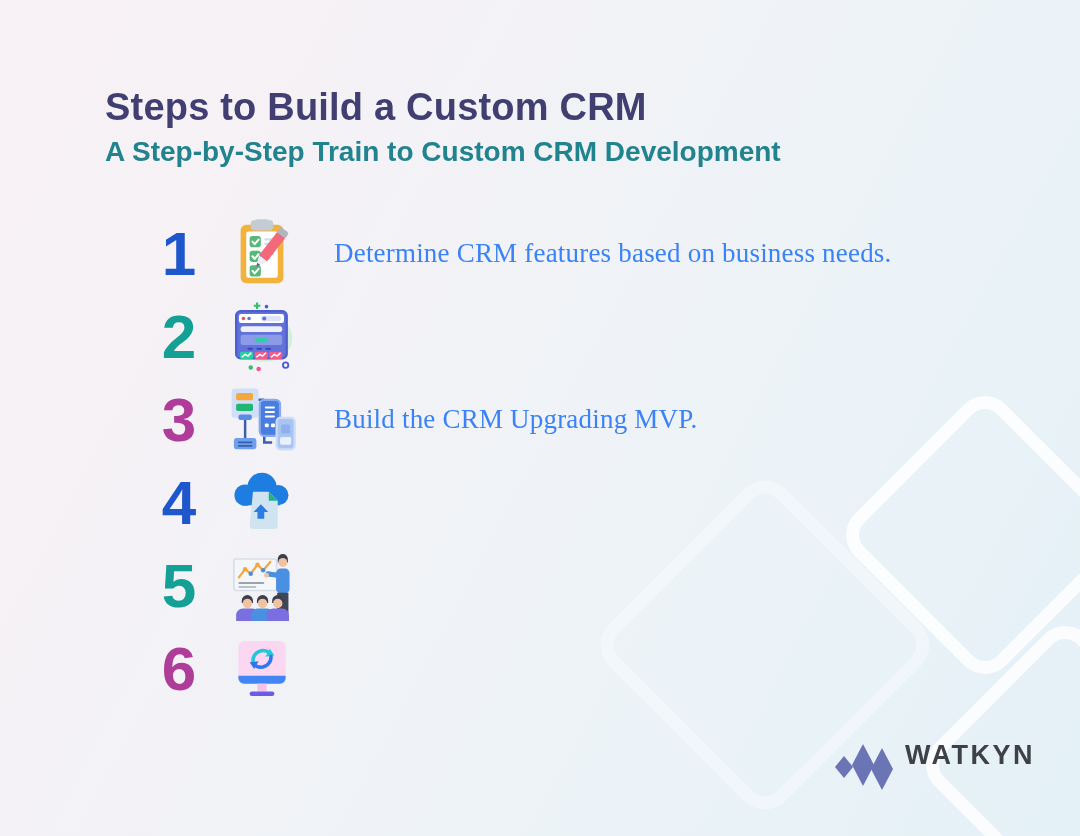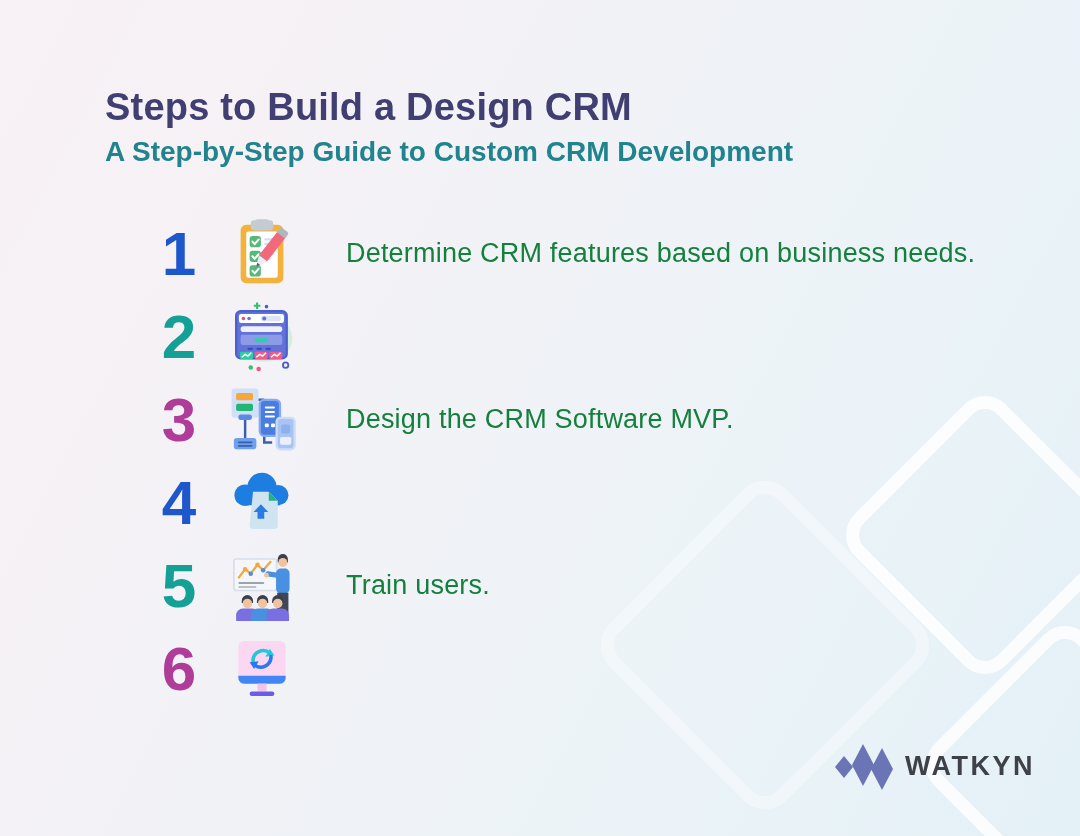--- a/index.html
+++ b/index.html
@@ -16,36 +16,36 @@
 
   .header { position:absolute; left:105px; top:86px; }
   .title { font-size:38px; font-weight:800; color:#413f72; letter-spacing:0.2px; }
   .subtitle { font-size:28px; font-weight:700; color:#20838d; margin-top:7px; }
 
   .steps { position:absolute; left:148px; top:212px; display:flex; flex-direction:column; }
   .step { display:flex; align-items:center; height:83px; }
   .step-number { width:62px; text-align:center; font-size:62px; line-height:1; font-weight:800; }
   .step-icon { width:72px; height:72px; margin-left:16px; flex:0 0 auto; }
   .step-icon svg { width:72px; height:72px; display:block; }
-  .step-text { margin-left:48px; font-size:27px; color:#15803d; letter-spacing:0.2px; }
-
-  .brand { position:absolute; left:833px; top:740px; display:flex; align-items:center; }
+  .step-text { margin-left:36px; font-size:27px; color:#3b82f6; letter-spacing:0.2px;font-family:Liberation Serif, serif; }
+
+  .brand { position:absolute; left:833px; top:740px; display:flex; align-items:flex-start; }
   .brand-mark { width:62px; height:52px; }
   .brand-name { font-size:27px; font-weight:800; color:#3e4147; letter-spacing:2.5px; margin-left:10px; }
 </style>
 </head>
 <body>
 
 <div class="decor decor-3"></div>
 <div class="decor decor-1"></div>
 <div class="decor decor-2"></div>
 
 <div class="header">
-  <div class="title">Steps to Build a Design CRM</div>
-  <div class="subtitle">A Step-by-Step Guide to Custom CRM Development</div>
+  <div class="title">Steps to Build a Custom CRM</div>
+  <div class="subtitle">A Step-by-Step Train to Custom CRM Development</div>
 </div>
 
 <div class="steps">
 
   <div class="step">
     <div class="step-number" style="color: rgb(29, 87, 203);">1</div>
     <div class="step-icon">
       <svg viewBox="0 0 64 64">
         <rect x="26" y="1" width="12" height="8" rx="2" fill="#c3cbd3"></rect>
         <rect x="13" y="6" width="38" height="52" rx="5" fill="#f2b23e"></rect>
@@ -123,21 +123,21 @@
         <rect x="34.5" y="20" width="9" height="1.8" rx="0.9" fill="#fff"></rect>
         <rect x="34.5" y="24" width="9" height="1.8" rx="0.9" fill="#fff"></rect>
         <rect x="34.5" y="28" width="9" height="1.8" rx="0.9" fill="#fff"></rect>
         <rect x="34.5" y="35" width="3.5" height="3.5" rx="1" fill="#fff"></rect>
         <rect x="40" y="35" width="3.5" height="3.5" rx="1" fill="#fff"></rect>
         <rect x="45" y="30" width="16" height="28" rx="3.5" fill="#aac4f2" stroke="#cddcf8" stroke-width="2"></rect>
         <rect x="49" y="36" width="8" height="8" rx="1.5" fill="#8fb0ee"></rect>
         <rect x="48" y="47" width="10" height="7" rx="1.5" fill="#e9f0fb"></rect>
       </svg>
     </div>
-    <div class="step-text">Design the CRM Software MVP.</div>
+    <div class="step-text">Build the CRM Upgrading MVP.</div>
   </div>
 
   <div class="step">
     <div class="step-number" style="color: rgb(29, 87, 203);">4</div>
     <div class="step-icon">
       <svg viewBox="0 0 64 64">
         <circle cx="32" cy="18" r="13" fill="#1d7de0"></circle>
         <circle cx="17" cy="25" r="9.5" fill="#1d7de0"></circle>
         <circle cx="46.5" cy="25" r="9" fill="#1d7de0"></circle>
         <rect x="15" y="22" width="33" height="12" fill="#1d7de0"></rect>
@@ -178,21 +178,20 @@
           <circle cx="32.5" cy="47.5" r="4.2" fill="#f0c2a0"></circle>
           <path d="M22.5 63 v-5 a6 6 0 0 1 6-6 h8 a6 6 0 0 1 6 6 v5 z" fill="#4a90e2"></path>
         </g>
         <g>
           <path d="M41 45 a5 5 0 0 1 10 0 v2 h-10 z" fill="#3a3f4d"></path>
           <circle cx="46" cy="47.5" r="4.2" fill="#f0c2a0"></circle>
           <path d="M36 63 v-5 a6 6 0 0 1 6-6 h8 a6 6 0 0 1 6 6 v5 z" fill="#7a6fe0"></path>
         </g>
       </svg>
     </div>
-    <div class="step-text">Train users.</div>
   </div>
 
   <div class="step">
     <div class="step-number" style="color: rgb(175, 60, 152);">6</div>
     <div class="step-icon">
       <svg viewBox="0 0 64 64">
         <rect x="11" y="7" width="42" height="38" rx="5" fill="#fbd7f2"></rect>
         <path d="M11 38 h42 v2 a5 5 0 0 1 -5 5 h-32 a5 5 0 0 1 -5 -5 z" fill="#4285f4"></path>
         <rect x="28" y="45" width="8" height="7" fill="#f3c4e8"></rect>
         <rect x="21" y="52" width="22" height="4" rx="2" fill="#6b5ce7"></rect>

